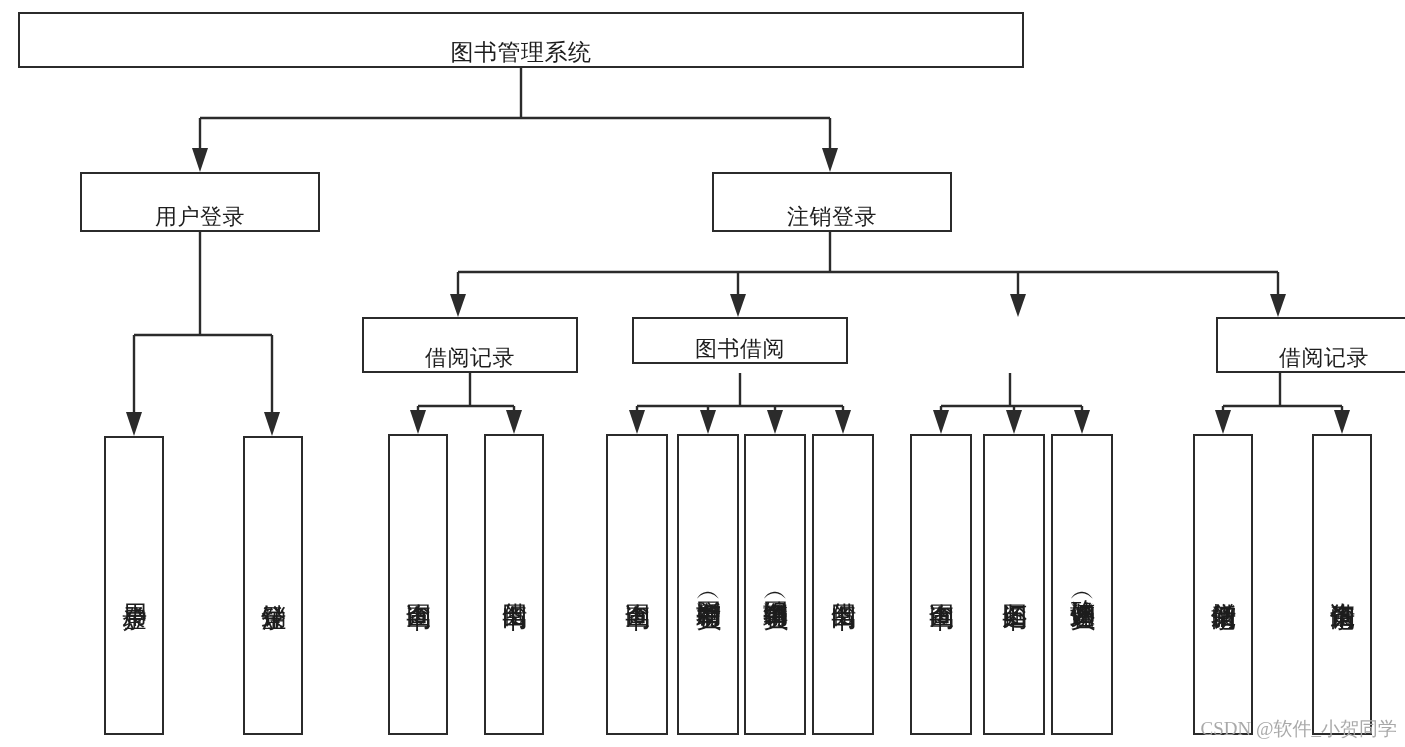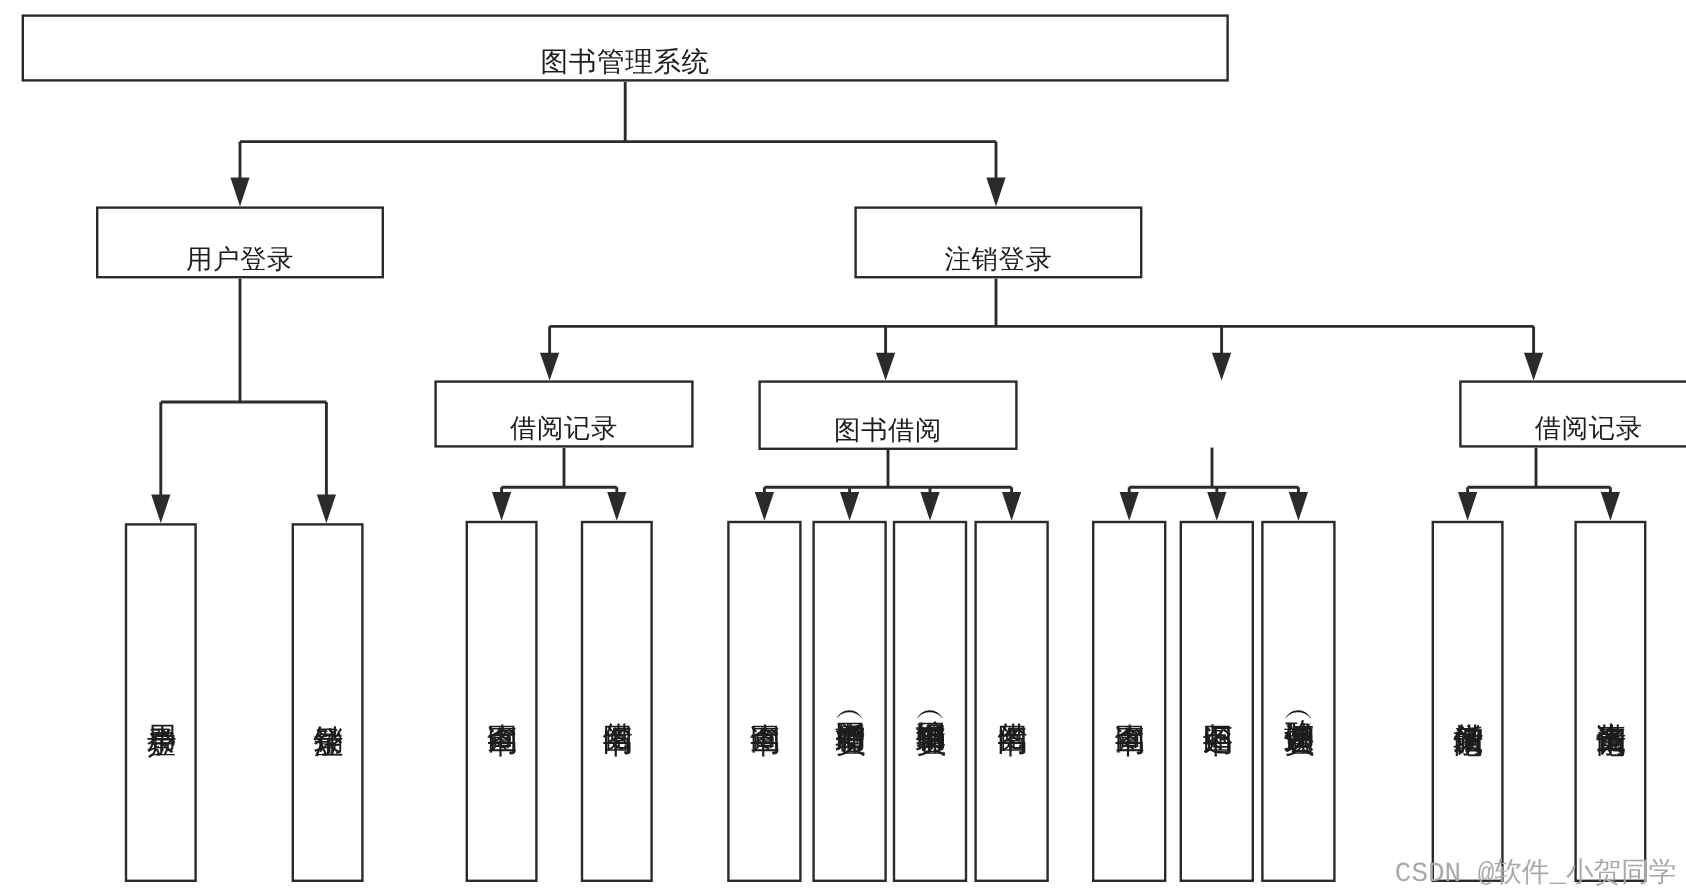--- a/index.html
+++ b/index.html
@@ -74,25 +74,25 @@
     line-height: 1.06;
     letter-spacing: 1px;
     white-space: nowrap;
     max-height: 286px;
   }
   
   #watermark {
     position: absolute;
     right: 8px;
     bottom: 5px;
-    font-size: 23px;
+    font-size: 19px;
     color: #a9a9a9;
     z-index: 3;
     white-space: nowrap;
-    font-family: Liberation Mono, monospace;
+    font-family: Liberation Serif, serif;
   }
 </style>
 </head>
 <body>
 
 <div id="diagram-root">
 
   <svg id="connectors" viewBox="0 0 1405 747" xmlns="http://www.w3.org/2000/svg">
 
     <g>
@@ -176,21 +176,21 @@
   <div class="node horiz" style="left: 80px; top: 172px; width: 240px; height: 60px;">
     <span class="label">用户登录</span>
   </div>
   <div class="node horiz" style="left: 712px; top: 172px; width: 240px; height: 60px;">
     <span class="label">注销登录</span>
   </div>
 
   <div class="node horiz" style="left: 362px; top: 317px; width: 216px; height: 56px;">
     <span class="label">借阅记录</span>
   </div>
-  <div class="node horiz" style="left: 632px; top: 317px; width: 216px; height: 58px;">
+  <div class="node horiz" style="left: 632px; top: 317px; width: 216px; height: 47px;">
     <span class="label">图书借阅</span>
   </div>
   <div class="node horiz" style="left: 1216px; top: 317px; width: 216px; height: 56px;">
     <span class="label">借阅记录</span>
   </div>
 
   <div class="node vert" style="left: 104px; top: 436px; width: 60px; height: 299px;">
     <span class="label">用户登录</span>
   </div>
   <div class="node vert" style="left: 243px; top: 436px; width: 60px; height: 299px;">

